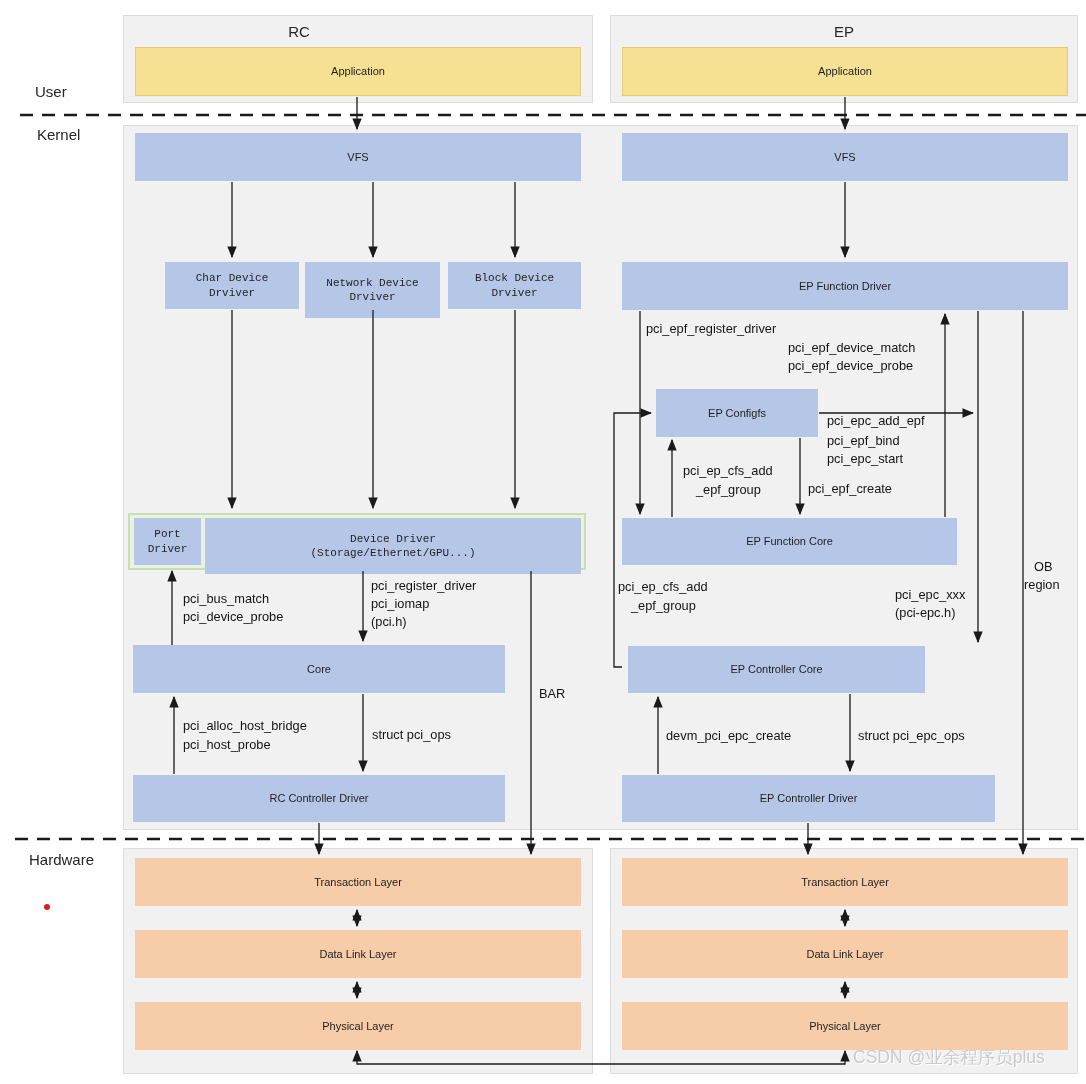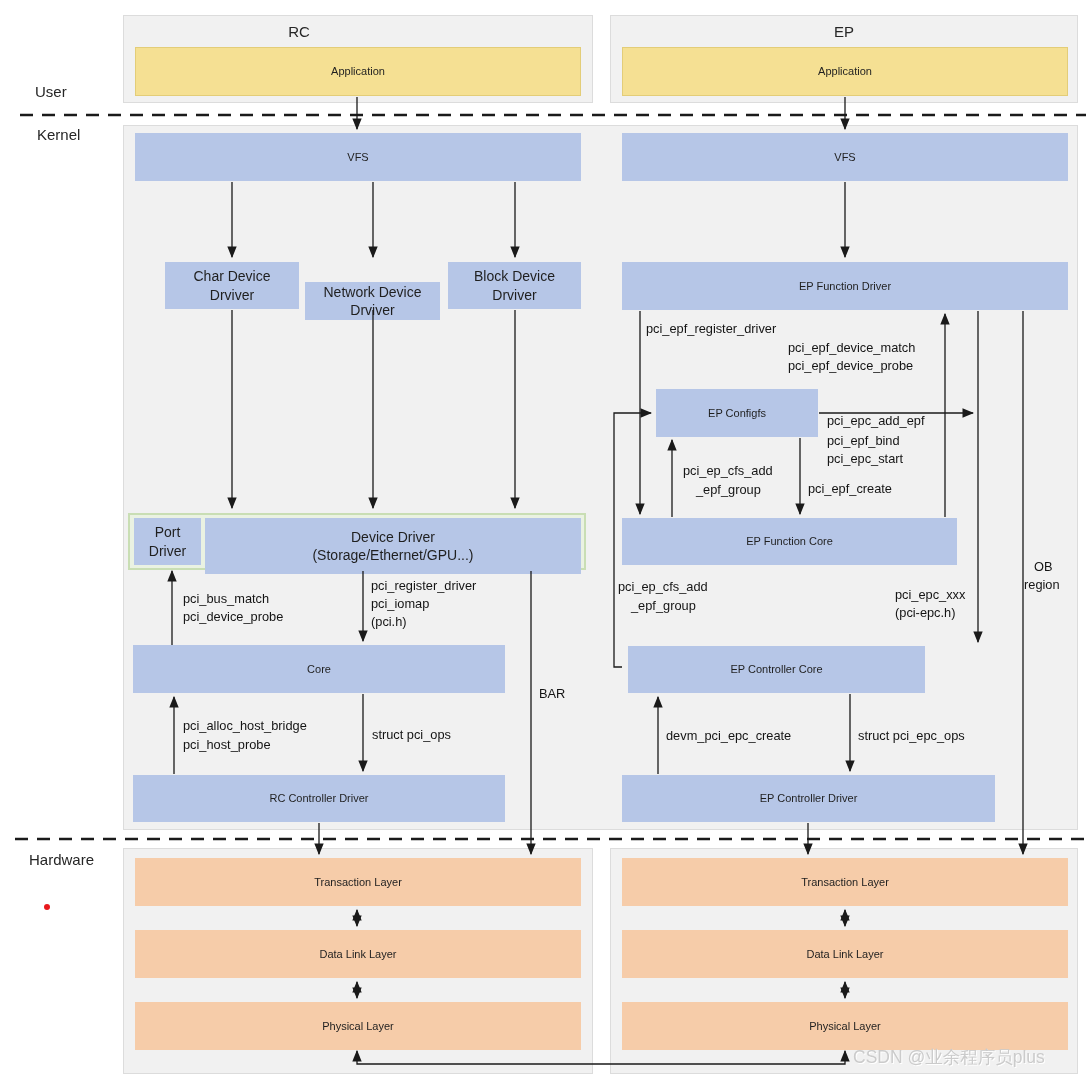--- a/index.html
+++ b/index.html
@@ -5,21 +5,21 @@
   html,body{margin:0;padding:0;background:#fff;}
   #canvas{position:relative;width:1086px;height:1084px;background:#fff;
           font-family:"Liberation Sans", sans-serif;color:#1f1f1f;overflow:hidden;}
   .container{position:absolute;background:var(--container-gray);border:1px solid var(--container-border);box-sizing:border-box;z-index:0;}
   .greenbox{position:absolute;background:var(--green-fill);border:2px solid var(--green-border);box-sizing:border-box;z-index:1;}
   .box{position:absolute;display:flex;align-items:center;justify-content:center;text-align:center;
        font-size:11px;line-height:1.3;z-index:2;box-sizing:border-box;}
   .blue{background:var(--box-blue);}
   .yellow{background:var(--box-yellow);border:1px solid #e3cd78;}
   .orange{background:var(--box-orange);}
-  .sm{font-size:14px;}
+  .sm{font-size:11px;font-family:Liberation Mono, monospace;}
   .title{position:absolute;text-align:center;font-size:15px;color:#262626;z-index:2;}
   .rlabel{position:absolute;font-size:15px;color:#262626;z-index:4;white-space:nowrap;}
   .fl{position:absolute;font-size:12.8px;color:#141414;z-index:4;white-space:nowrap;}
   #wires{position:absolute;left:0;top:0;z-index:3;pointer-events:none;}
   #watermark{position:absolute;left:853px;top:1045px;font-size:17.5px;color:var(--watermark);z-index:5;
              white-space:nowrap;text-shadow:1px 1px 0 #ffffff;}
   #reddot{position:absolute;left:44px;top:904px;width:6px;height:6px;border-radius:50%;background:#e8191c;z-index:4;}
 </style>
 </head>
 <body>
@@ -36,21 +36,21 @@
   <div class="title" style="left:610px;top:23px;width:468px;">EP</div>
 
   <div class="rlabel" style="left:35px;top:83px;">User</div>
   <div class="rlabel" style="left:37px;top:126px;">Kernel</div>
   <div class="rlabel" style="left:29px;top:851px;">Hardware</div>
   <div id="reddot"></div>
 
   <div class="box yellow" style="left:135px;top:47px;width:446px;height:49px;">Application</div>
   <div class="box blue" style="left:135px;top:133px;width:446px;height:48px;">VFS</div>
   <div class="box blue sm" style="left:165px;top:262px;width:134px;height:47px;padding:0 14px;">Char Device Drviver</div>
-  <div class="box blue sm" style="left:305px;top:262px;width:135px;height:38px;padding:0 6px;margin-top:20px;">Network Device Drviver</div>
+  <div class="box blue sm" style="left:305px;top:262px;width:135px;height:56px;padding:0 6px;">Network Device Drviver</div>
   <div class="box blue sm" style="left:448px;top:262px;width:133px;height:47px;padding:0 14px;">Block Device Drviver</div>
 
   <div class="greenbox" style="left:128px;top:513px;width:458px;height:57px;"></div>
   <div class="box blue sm" style="left:134px;top:518px;width:67px;height:47px;padding:0 8px;">Port Driver</div>
   <div class="box blue sm" style="left:205px;top:518px;width:376px;height:56px;">
     <div>
       <div>Device Driver</div>
       <div>(Storage/Ethernet/GPU...)</div>
     </div>
   </div>

